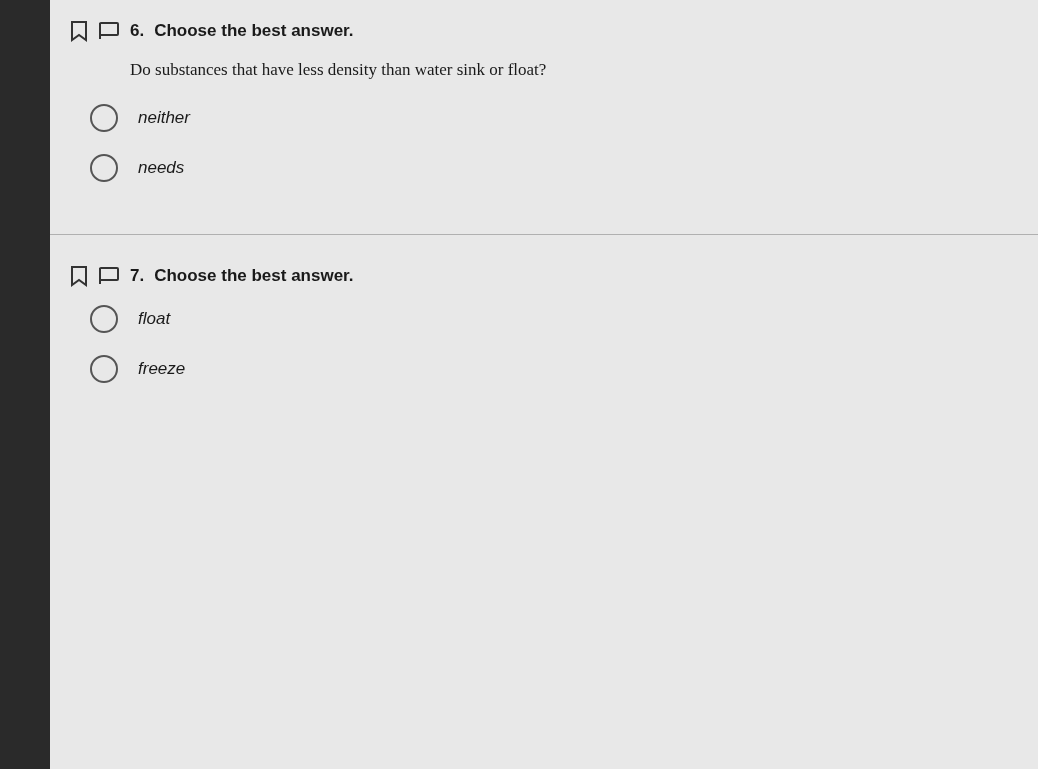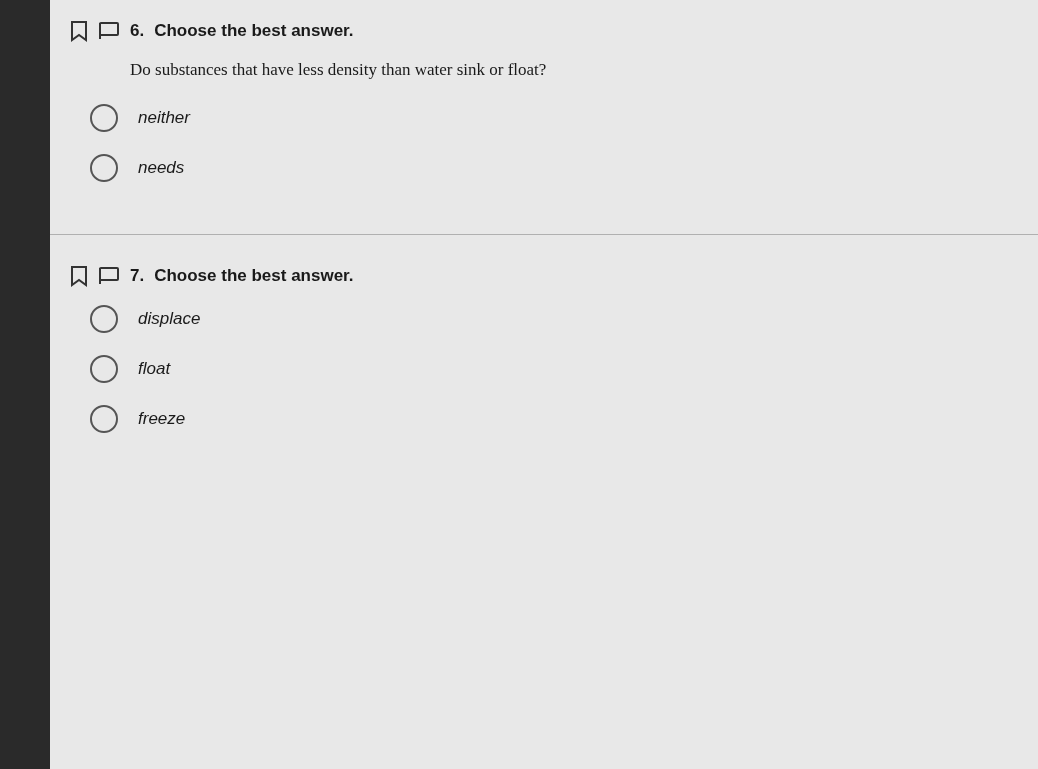--- a/index.html
+++ b/index.html
@@ -150,24 +150,20 @@
 
       <svg class="flag-svg" viewBox="0 0 22 20" fill="none" xmlns="http://www.w3.org/2000/svg">
         <rect x="2" y="2" width="18" height="12" rx="1" stroke="#333" stroke-width="2" fill="none"></rect>
         <line x1="2" y1="2" x2="2" y2="18" stroke="#333" stroke-width="2"></line>
       </svg>
       <span class="question-title">7.</span>
       <span class="question-title">Choose the best answer.</span>
     </div>
 
 
-    <div class="answer-option">
-      <div class="radio-circle"></div>
-      <span class="option-label">displace</span>
-    </div>
 
     <div class="answer-option">
       <div class="radio-circle"></div>
       <span class="option-label">float</span>
     </div>
 
 
     <div class="answer-option">
       <div class="radio-circle"></div>
       <span class="option-label">freeze</span>

